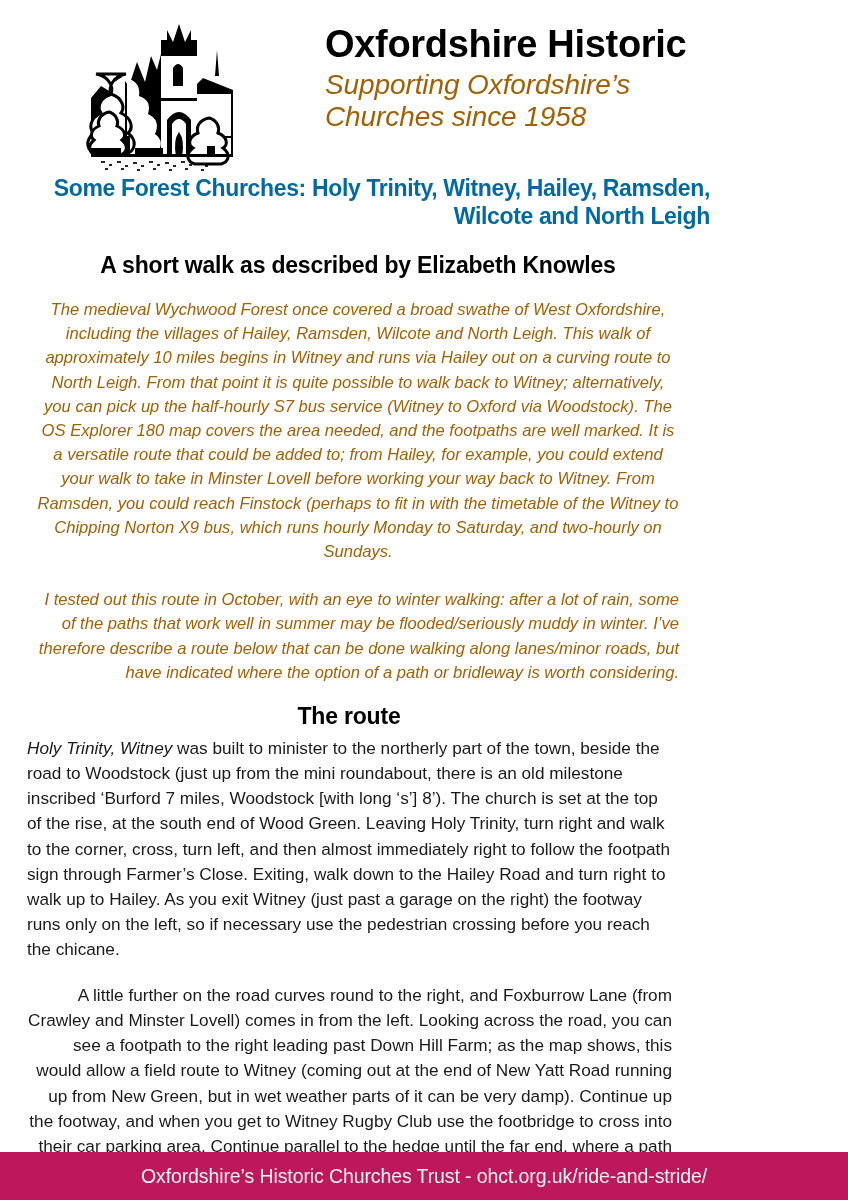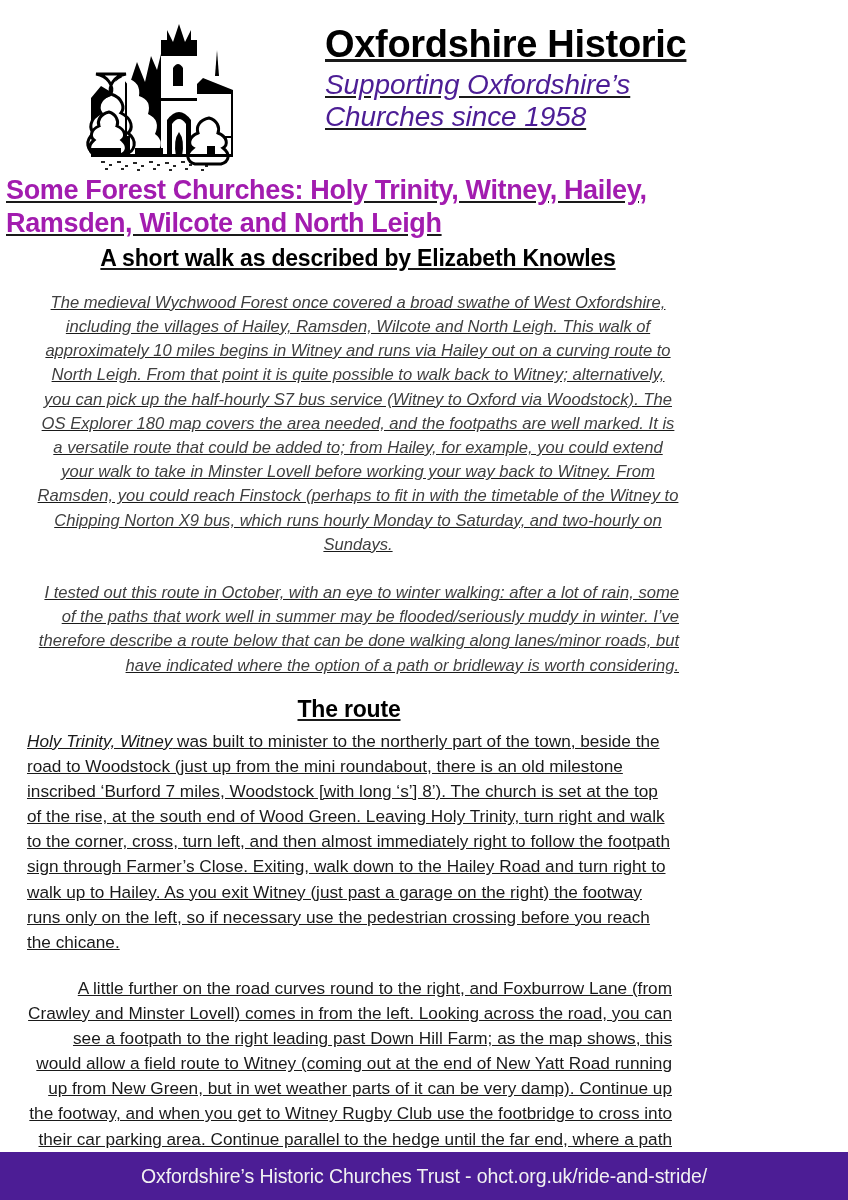--- a/index.html
+++ b/index.html
@@ -14,21 +14,20 @@
     color: #1a1a1a;
     overflow: hidden;
     position: relative;
   }
 
   .page {
     width: 716px;
     height: 1200px;
     position: relative;
     box-sizing: border-box;
-    text-decoration: underline;
   }
 
   
   .masthead {
     display: flex;
     align-items: flex-start;
     padding: 12px 0 0 0;
     height: 168px;
     box-sizing: border-box;
   }
@@ -52,56 +51,56 @@
     font-weight: bold;
     line-height: 1.08;
     letter-spacing: -0.3px;
     color: #000;
     margin: 0;
   }
   .org-tagline {
     font-size: 28px;
     font-style: italic;
     line-height: 1.14;
-    color: #4c1d95;
+    color: #a16207;
     margin: 4px 0 0 0;
     letter-spacing: -0.1px;
   }
 
   
   .doc-title {
-    text-align: left;
-    font-size: 27px;
+    text-align: right;
+    font-size: 23px;
     font-weight: bold;
     line-height: 1.22;
-    color: #a21caf;
+    color: #0369a1;
     margin: 6px 6px 0 6px;
     letter-spacing: -0.35px;
   }
   .doc-subtitle {
     text-align: center;
     font-size: 23px;
     font-weight: bold;
     line-height: 1.25;
     color: #000;
-    margin: 4px 6px 0 6px;
+    margin: 21px 6px 0 6px;
     letter-spacing: -0.2px;
   }
 
   
   .intro {
     margin: 18px 33px 0 33px;
     text-align: center;
   }
   .intro p {
     font-style: italic;
     font-size: 16.6px;
     line-height: 1.46;
     margin: 4px;
-    color: #404040;
+    color: #a16207;
   }
   .intro p + p {
     margin-top: 24px;
     text-align: right;
   }
 
   
   .section-heading {
     text-align: center;
     font-size: 23px;
@@ -130,21 +129,21 @@
     font-style: italic;
   }
 
   
   .footer-bar {
     position: absolute;
     left: 0;
     bottom: 0;
     width: 848px;
     height: 48px;
-    background: #4c1d95;
+    background: #be185d;
     color: #ffffff;
     display: flex;
     align-items: center;
     justify-content: center;
   }
   .footer-text {
     font-size: 19.5px;
     color: #f2f2f2;
     letter-spacing: -0.1px;
   }

